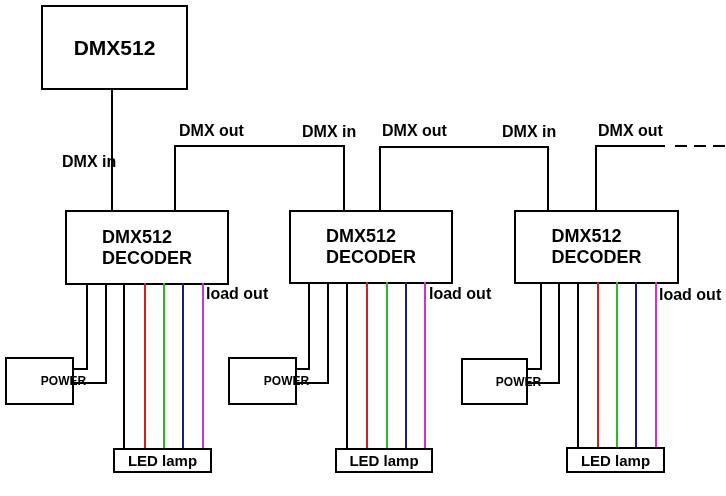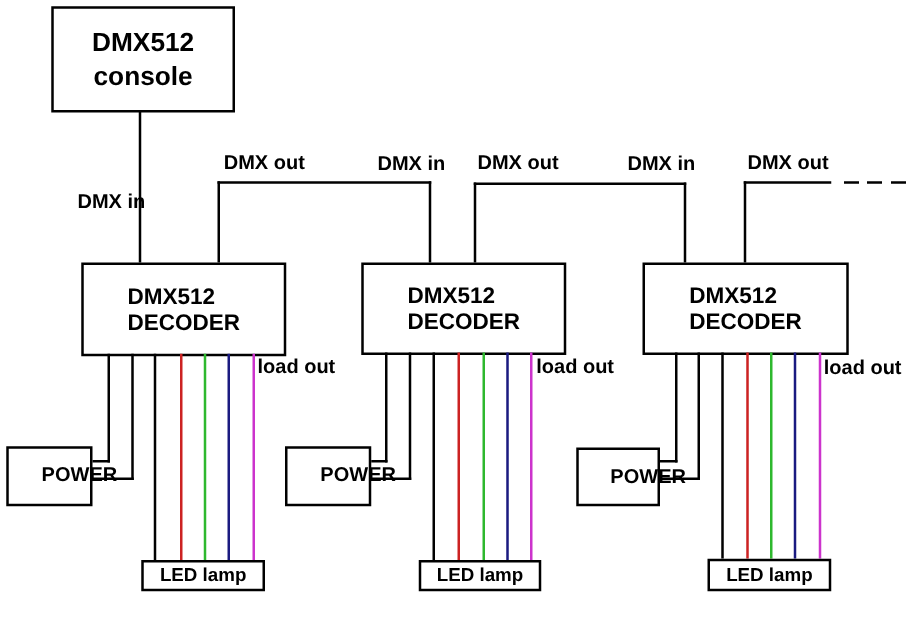--- a/index.html
+++ b/index.html
@@ -18,21 +18,21 @@
     box-sizing:border-box;
     display:flex;
     align-items:center;
     justify-content:center;
     font-weight:bold;
     text-align:center;
   }
   .console-box{font-size:21px;line-height:27px;}
   .decoder-box{font-size:18px;line-height:21px;}
   .decoder-box .inner{display:inline-block;text-align:left;}
-  .power-box{font-size:16px;letter-spacing:0px;padding-left:48px;}
+  .power-box{font-size:12px;letter-spacing:0px;padding-left:48px;}
   .lamp-box{font-size:15px;}
   .wire{position:absolute;background:var(--wire-black,#000);}
   .wire-red{background:var(--wire-red,#cc2222);}
   .wire-green{background:var(--wire-green,#2eb82e);}
   .wire-blue{background:var(--wire-blue,#1a1a80);}
   .wire-magenta{background:var(--wire-magenta,#cc33cc);}
   .wire-dashed{
     background:repeating-linear-gradient(90deg,var(--wire-black,#000) 0 12px,transparent 12px 19px);
   }
   .lbl{
@@ -44,21 +44,20 @@
   }
 </style>
 </head>
 <body>
 
 <div id="canvas">
 
   <div class="box console-box" style="left:41px;top:5px;width:147px;height:85px;">
     <div>
       <div>DMX512</div>
-      <div>console</div>
     </div>
   </div>
 
   <div class="wire" style="left:111px;top:89px;width:2px;height:122px;"></div>
   <div class="lbl" style="left:62px;top:155px;">DMX in</div>
 
   <div class="wire" style="left:174px;top:145px;width:2px;height:66px;"></div>
   <div class="wire" style="left:174px;top:145px;width:171px;height:2px;"></div>
   <div class="wire" style="left:343px;top:145px;width:2px;height:66px;"></div>
 

